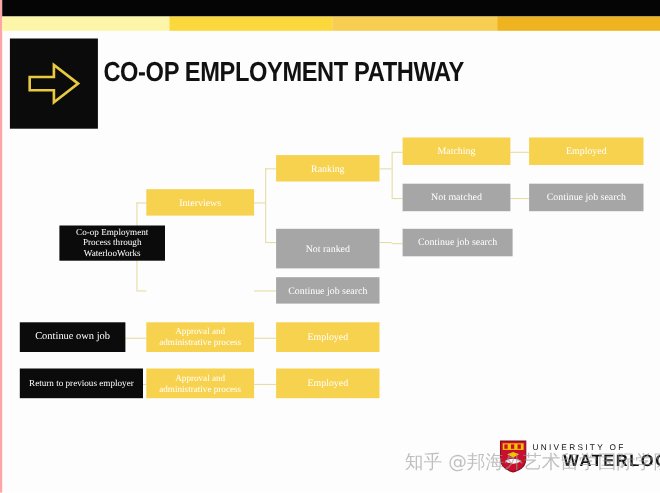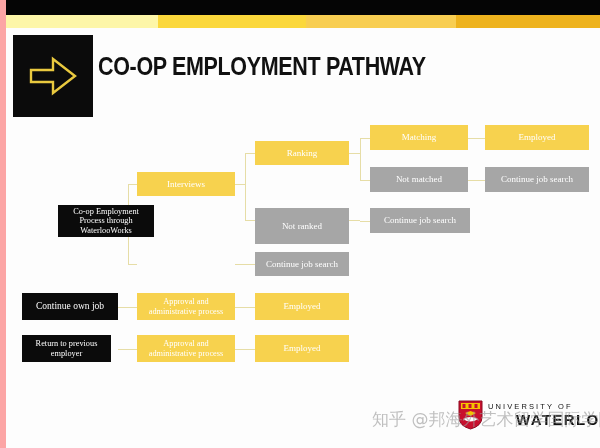--- a/index.html
+++ b/index.html
@@ -7,21 +7,21 @@
     width:600px;height:448px;
     background:#ffffff;
     font-family:"Liberation Serif", serif;
     overflow:hidden;
     position:relative;
   }
   #slide{
     position:absolute;inset:0;
     width:600px;height:448px;
     background:#fdfdfd;
-    border-left:6px solid #fca5a5;
+    border-left:2px solid #fca5a5;
     box-sizing:border-box;
   }
 
   
   .topbar-black{
     position:absolute;left:0;top:0;width:600px;height:15px;
     background:#050505;
   }
   .topbar-grad{
     position:absolute;left:0;top:15px;width:600px;height:13px;
@@ -147,21 +147,21 @@
       <div class="node gray" style="left: 249px; top: 208px; width: 94px; height: 36px;">Not ranked</div>
       <div class="node gray" style="left: 249px; top: 252px; width: 94px; height: 24px;">Continue job search</div>
       <div class="node yellow" style="left: 364px; top: 125px; width: 98px; height: 25px;">Matching</div>
       <div class="node gray" style="left: 364px; top: 167px; width: 98px; height: 25px;">Not matched</div>
       <div class="node gray" style="left: 364px; top: 208px; width: 100px; height: 25px;">Continue job search</div>
       <div class="node yellow" style="left: 479px; top: 125px; width: 104px; height: 25px;">Employed</div>
       <div class="node gray" style="left: 479px; top: 167px; width: 104px; height: 25px;">Continue job search</div>
       <div class="node black" style="left: 16px; top: 293px; width: 96px; height: 27px;">Continue own job</div>
       <div class="node yellow small" style="left: 131px; top: 293px; width: 98px; height: 27px;">Approval and administrative process</div>
       <div class="node yellow" style="left: 249px; top: 293px; width: 94px; height: 27px;">Employed</div>
-      <div class="node black small" style="left: 16px; top: 335px; width: 89px; height: 27px;">Return to previous employer</div>
+      <div class="node black small" style="left: 16px; top: 335px; width: 112px; height: 27px;">Return to previous employer</div>
       <div class="node yellow small" style="left: 131px; top: 335px; width: 98px; height: 27px;">Approval and administrative process</div>
       <div class="node yellow" style="left: 249px; top: 335px; width: 94px; height: 27px;">Employed</div>
     </div>
 
   <div class="footer-logo">
     <svg class="shield" viewBox="0 0 25 30" aria-hidden="true">
       <path d="M1 1 H24 V17 Q24 26 12.5 29 Q1 26 1 17 Z" fill="#c8102e" stroke="#8d0b20" stroke-width="1"></path>
       <rect x="3" y="3" width="19" height="6" fill="#f5c400"></rect>
       <rect x="4.5" y="4" width="3" height="4" fill="#c8102e"></rect>
       <rect x="10.5" y="4" width="3" height="4" fill="#c8102e"></rect>

